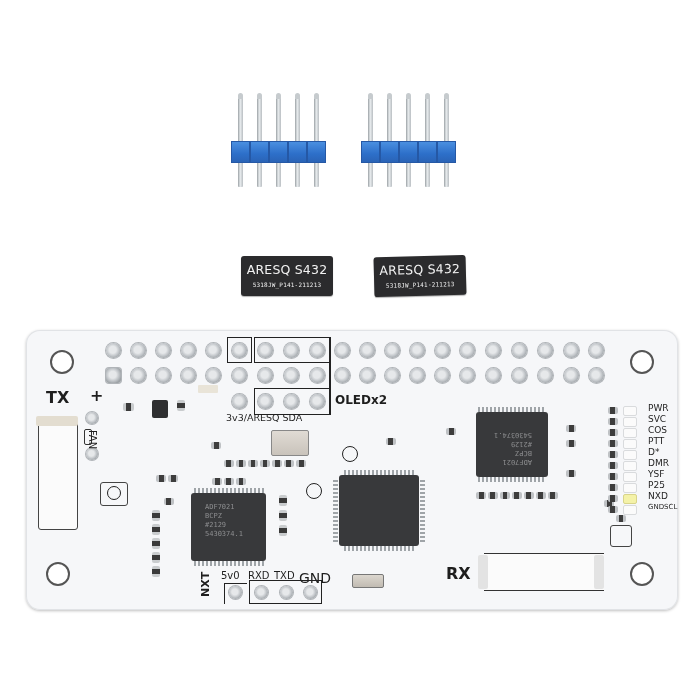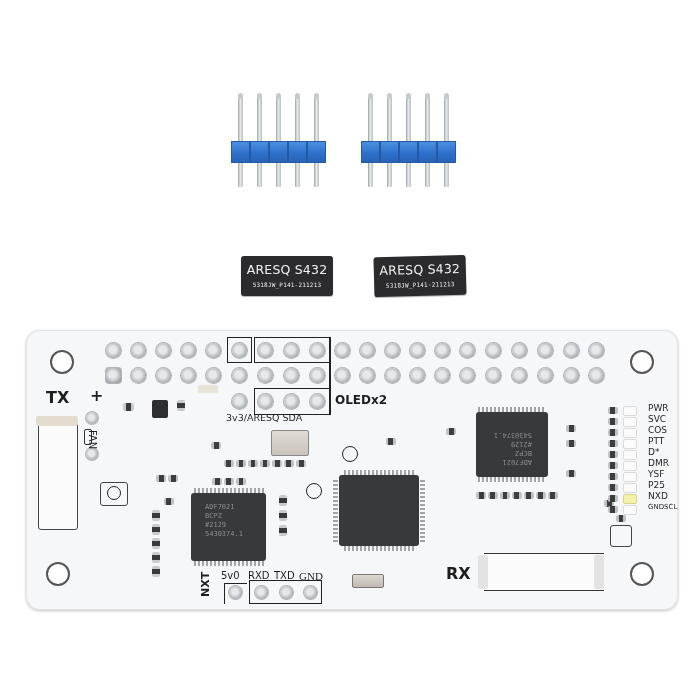--- a/index.html
+++ b/index.html
@@ -265,19 +265,19 @@
 
 <div class="silk big" style="left:446px; top:564px;">RX</div>
 <div class="abs" style="left:484px; top:553px; width:120px; height:36px; border-top:1.5px solid #333; border-bottom:1.5px solid #333; background:#fbfbfb;"></div>
 <div class="abs" style="left:478px; top:555px; width:10px; height:34px; background:#e3e3e3; border-radius:2px;"></div>
 <div class="abs" style="left:594px; top:555px; width:10px; height:34px; background:#e3e3e3; border-radius:2px;"></div>
 
 <div class="silk" style="left:199px; top:597px; transform: rotate(-90deg); transform-origin: left top; font-weight:bold; font-size:11px;">NXT</div>
 <div class="silk" style="left:221px; top:570px; font-size:10px;">5v0</div>
 <div class="silk" style="left:248px; top:570px; font-size:10px;">RXD</div>
 <div class="silk" style="left:274px; top:570px; font-size:10px;">TXD</div>
-<div class="silk" style="left:299px; top:570px; font-size:11px;font-family:Liberation Serif, serif;">GND</div>
+<div class="silk" style="left:299px; top:570px; font-size:14px;">GND</div>
 <div class="abs" style="left:224px; top:583px; width:22px; height:20px; border-left:1.5px solid #222; border-top:1.5px solid #222;"></div>
 <div class="outline" style="left:249px; top:580px; width:73px; height:24px;"></div>
 <div class="hole" style="left:229px; top:586px; width:13px; height:13px;"></div>
 <div class="hole" style="left:255px; top:586px; width:13px; height:13px;"></div>
 <div class="hole" style="left:280px; top:586px; width:13px; height:13px;"></div>
 <div class="hole" style="left:304px; top:586px; width:13px; height:13px;"></div>
 
 </body></html>

